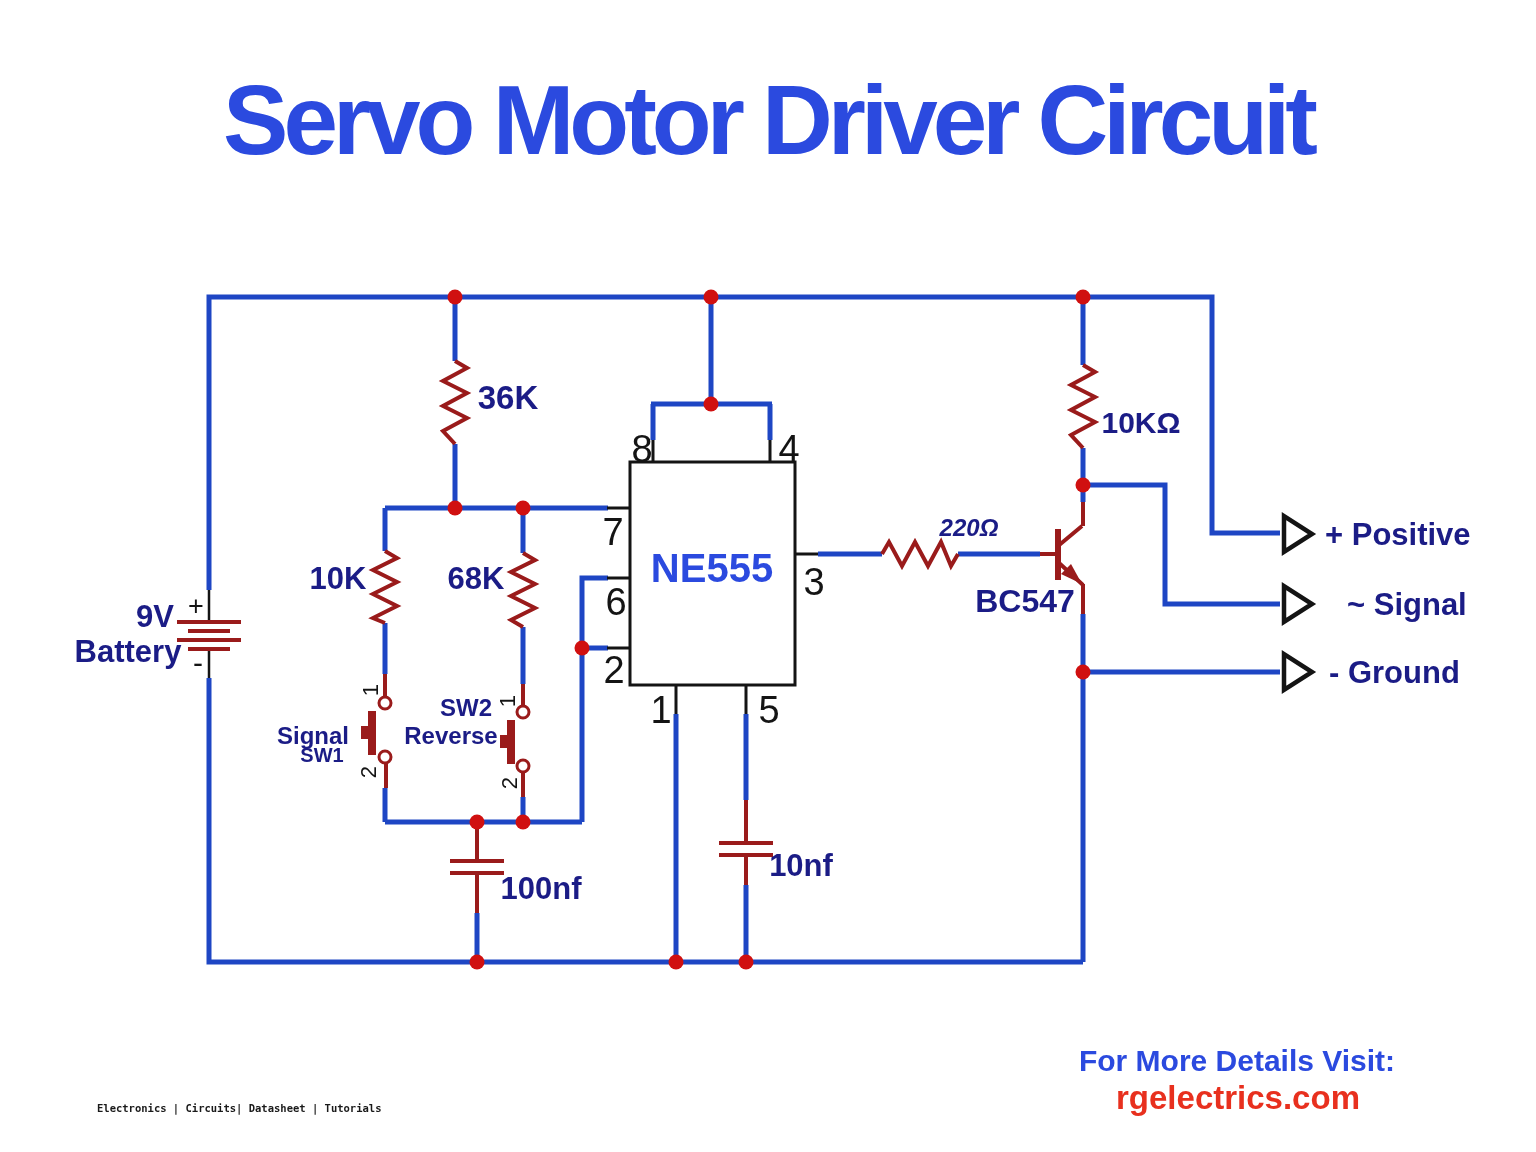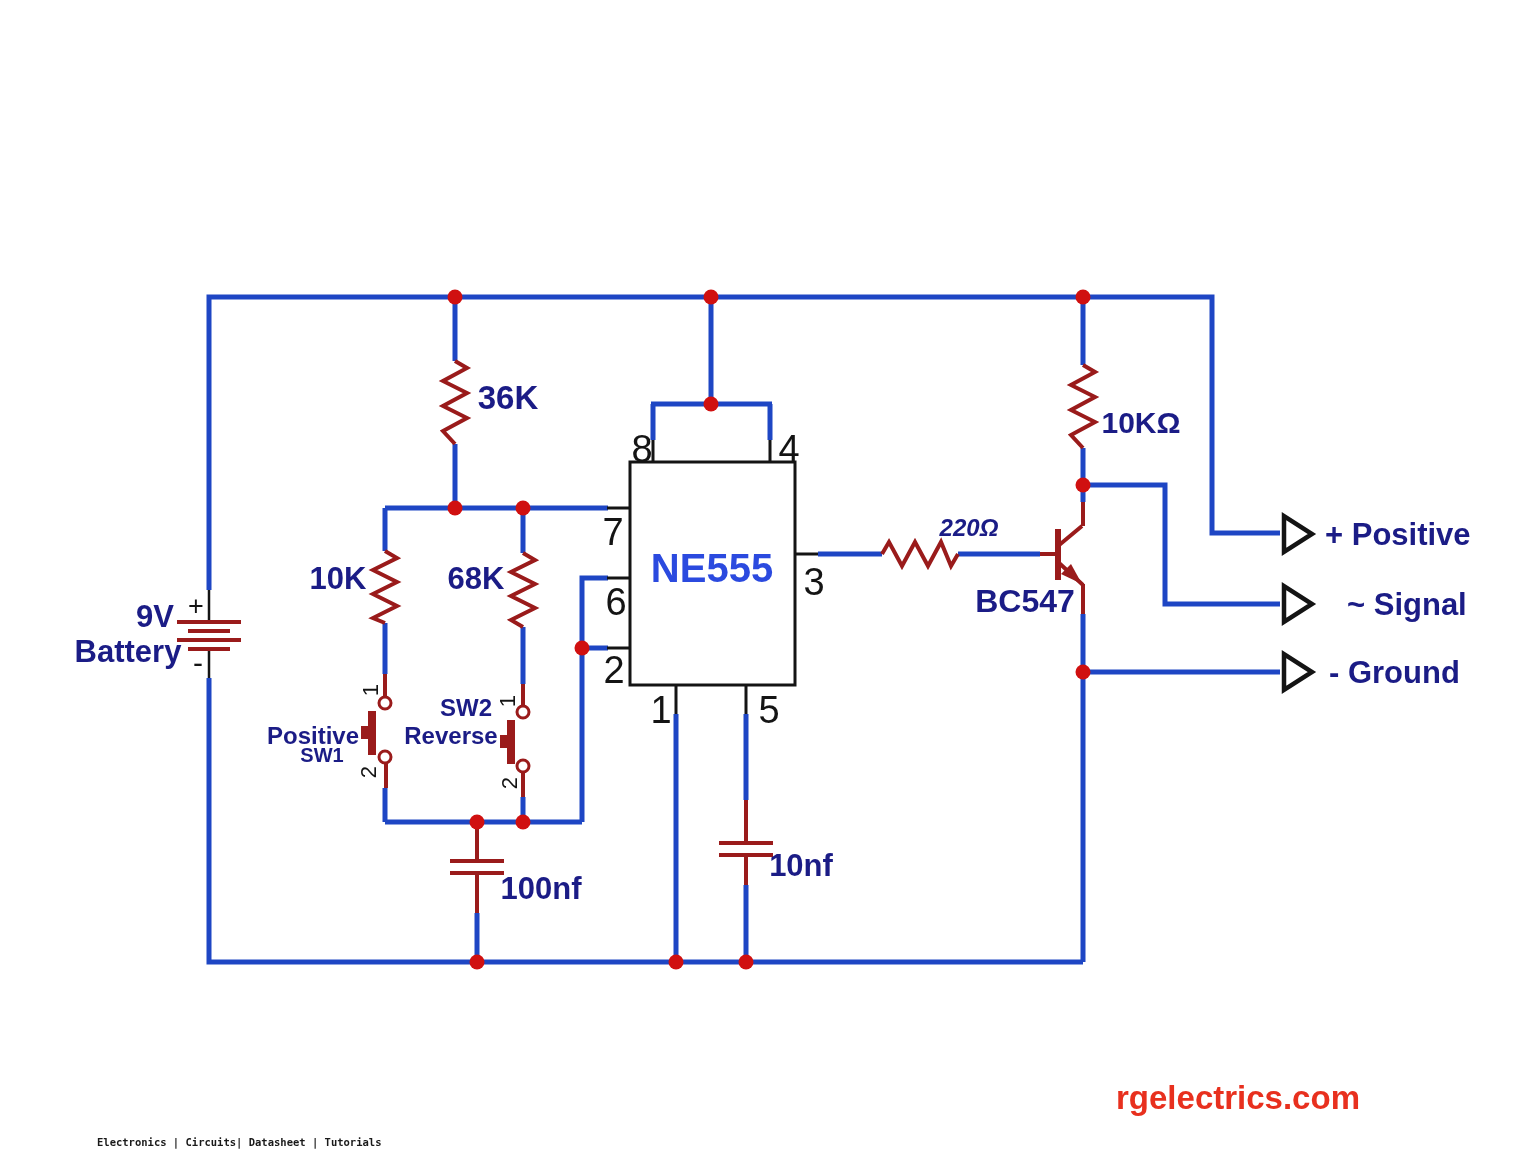--- a/index.html
+++ b/index.html
@@ -39,32 +39,33 @@
     white-space:nowrap;
   }
   .logo-name {
     position:absolute; left:95px; top:1080px; transform:translate(0,-50%);
     font-family:"DejaVu Sans Mono", monospace; font-weight:bold;
     font-size:42px; letter-spacing:-2px; color:var(--c-logo); white-space:nowrap;
   }
   .logo-tag {
     position:absolute; left:97px; top:1108px; transform:translate(0,-50%);
     font-family:"DejaVu Sans Mono", monospace; font-weight:bold;
-    font-size:10.5px; color:#1a1a1a; white-space:nowrap;margin-top:34px;
+    font-size:10.5px; color:#1a1a1a; white-space:nowrap;
   }
   .visit { position:absolute; left:1237px; top:1061px; transform:translate(-50%,-50%);
     font-size:30px; font-weight:bold; color:var(--c-accent); white-space:nowrap; }
   .site  { position:absolute; left:1238px; top:1098px; transform:translate(-50%,-50%);
     font-size:33px; font-weight:bold; color:var(--c-red); white-space:nowrap; }
 </style>
 </head>
 <body>
 
 <div class="stage">
 
+  <div class="title">Servo Motor Driver Circuit</div>
 
   <svg width="1536" height="1152" viewBox="0 0 1536 1152">
 
     <g>
       <path class="w" d="M209,590 V297 H1212 V533 H1280"></path>
       <path class="w" d="M209,678 V962 H1083"></path>
     </g>
 
     <g>
       <path class="w" d="M455,297 V361 M455,444 V508"></path>
@@ -162,21 +163,21 @@
   <div class="lbl" style="left:801px; top:865px; font-size:31px;">10nf</div>
   <div class="lbl accent" style="left:712px; top:568px; font-size:40px;">NE555</div>
   <div class="lbl" style="left:1025px; top:601px; font-size:32px;">BC547</div>
 
   <div class="lbl" style="left:155px; top:616px; font-size:31px;">9V</div>
   <div class="lbl" style="left:128px; top:651px; font-size:31px;">Battery</div>
   <div class="lbl black thin" style="left:196px; top:606px; font-size:27px;">+</div>
   <div class="lbl black thin" style="left:198px; top:663px; font-size:30px;">-</div>
 
   <div class="lbl" style="left:322px; top:735px; font-size:20px;margin-top:20px;">SW1</div>
-  <div class="lbl" style="left:313px; top:736px; font-size:24px;">Positive</div>
+  <div class="lbl" style="left:313px; top:736px; font-size:24px;">Signal</div>
   <div class="lbl" style="left:466px; top:708px; font-size:24px;">SW2</div>
   <div class="lbl" style="left:451px; top:736px; font-size:24px;">Reverse</div>
   <div class="lbl black thin rot" style="left:371px; top:690px; font-size:22px;">1</div>
   <div class="lbl black thin rot" style="left:369px; top:772px; font-size:22px;">2</div>
   <div class="lbl black thin rot" style="left:508px; top:701px; font-size:22px;">1</div>
   <div class="lbl black thin rot" style="left:510px; top:783px; font-size:22px;">2</div>
 
   <div class="lbl black thin" style="left:642px; top:449px; font-size:38px;">8</div>
   <div class="lbl black thin" style="left:789px; top:449px; font-size:38px;">4</div>
   <div class="lbl black thin" style="left:613px; top:532px; font-size:38px;">7</div>
@@ -184,15 +185,16 @@
   <div class="lbl black thin" style="left:614px; top:670px; font-size:38px;">2</div>
   <div class="lbl black thin" style="left:814px; top:582px; font-size:38px;">3</div>
   <div class="lbl black thin" style="left:661px; top:710px; font-size:38px;">1</div>
   <div class="lbl black thin" style="left:769px; top:710px; font-size:38px;">5</div>
 
   <div class="lbl la" style="left:1325px; top:534px; font-size:31px;">+ Positive</div>
   <div class="lbl la" style="left:1325px; top:604px; font-size:31px;margin-left:22px;">~ Signal</div>
   <div class="lbl la" style="left:1329px; top:672px; font-size:31px;">- Ground</div>
 
   <div class="logo-tag">Electronics | Circuits| Datasheet | Tutorials</div>
+  <div class="visit">For More Details Visit:</div>
   <div class="site">rgelectrics.com</div>
 
 </div>
 
 </body></html>

